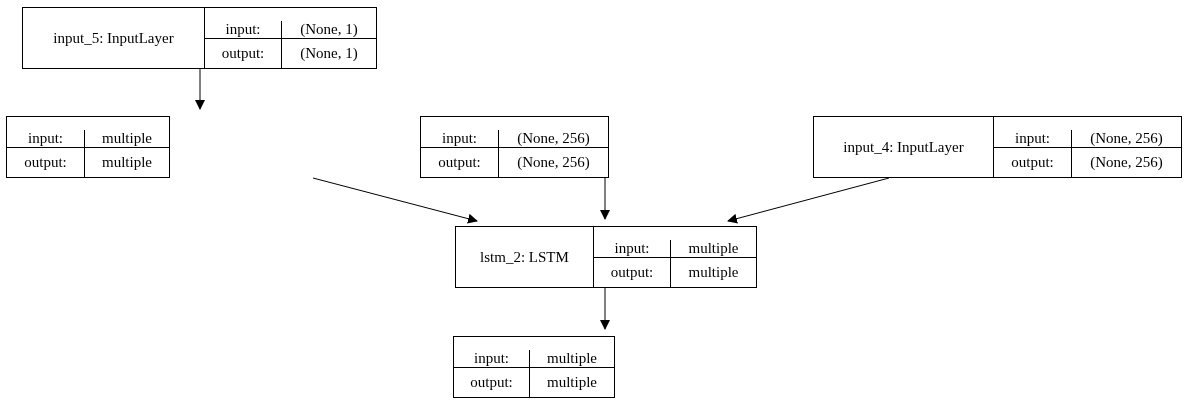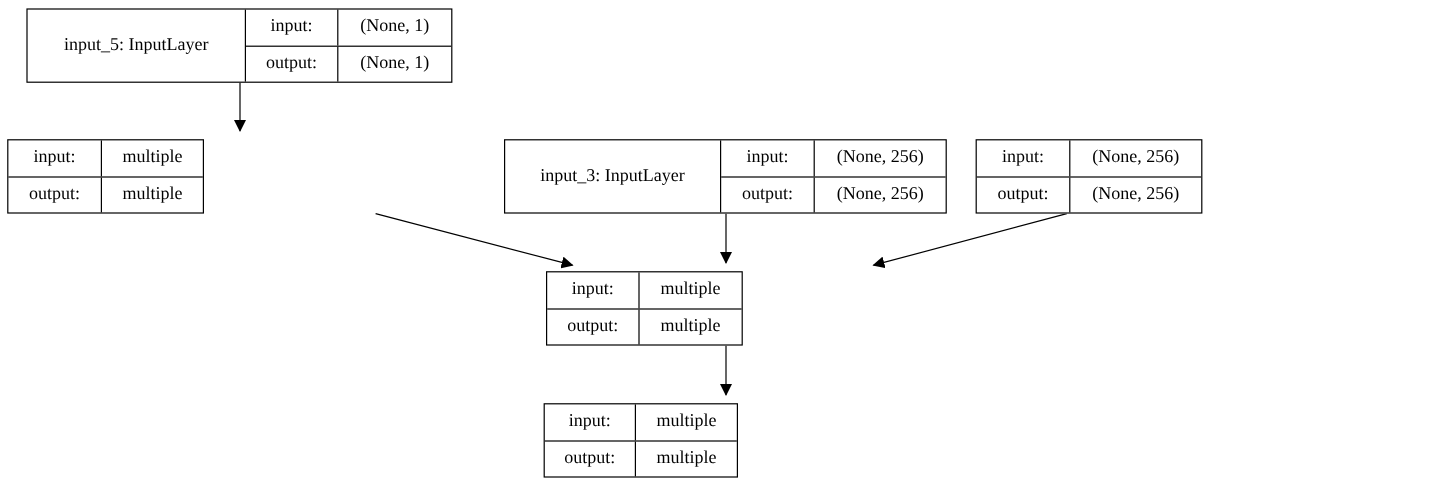--- a/index.html
+++ b/index.html
@@ -26,21 +26,21 @@
     box-sizing: border-box;
     white-space: nowrap;
   }
   .name-cell {
     width: var(--name-w);
     border-right: 1px solid #000000;
     height: 100%;
   }
   .io { display: flex; flex-direction: column; height: 100%; }
   .io-row { display: flex; flex: 1; }
-  .io-row.top { border-bottom: 1px solid #000000; }
+  .io-row.top { border-bottom: 1px solid #000000; align-items: flex-end; }
   .io-label { width: var(--label-w); border-right: 1px solid #000000; }
   .io-value { width: var(--value-w); }
 </style>
 </head>
 <body>
 
 <div id="canvas">
 
   <svg class="edges" width="1191" height="405" viewBox="0 0 1191 405">
     <defs>
@@ -76,47 +76,48 @@
         <div class="cell io-value">multiple</div>
       </div>
       <div class="io-row">
         <div class="cell io-label">output:</div>
         <div class="cell io-value">multiple</div>
       </div>
     </div>
   </div>
 
   <div class="node" style="left:420px; top:116px; --name-w:180px; --label-w:78px; --value-w:109px;">
-    <div class="cell name-cell">input_3: InputLayer</div>
     <div class="io">
       <div class="io-row top">
         <div class="cell io-label">input:</div>
         <div class="cell io-value">(None, 256)</div>
       </div>
       <div class="io-row">
         <div class="cell io-label">output:</div>
         <div class="cell io-value">(None, 256)</div>
       </div>
     </div>
   </div>
 
   <div class="node" style="left:813px; top:116px; --name-w:180px; --label-w:78px; --value-w:109px;">
+    <div class="cell name-cell">input_4: InputLayer</div>
     <div class="io">
       <div class="io-row top">
         <div class="cell io-label">input:</div>
         <div class="cell io-value">(None, 256)</div>
       </div>
       <div class="io-row">
         <div class="cell io-label">output:</div>
         <div class="cell io-value">(None, 256)</div>
       </div>
     </div>
   </div>
 
   <div class="node" style="left:455px; top:226px; --name-w:138px; --label-w:77px; --value-w:85px;">
+    <div class="cell name-cell">lstm_2: LSTM</div>
     <div class="io">
       <div class="io-row top">
         <div class="cell io-label">input:</div>
         <div class="cell io-value">multiple</div>
       </div>
       <div class="io-row">
         <div class="cell io-label">output:</div>
         <div class="cell io-value">multiple</div>
       </div>
     </div>

